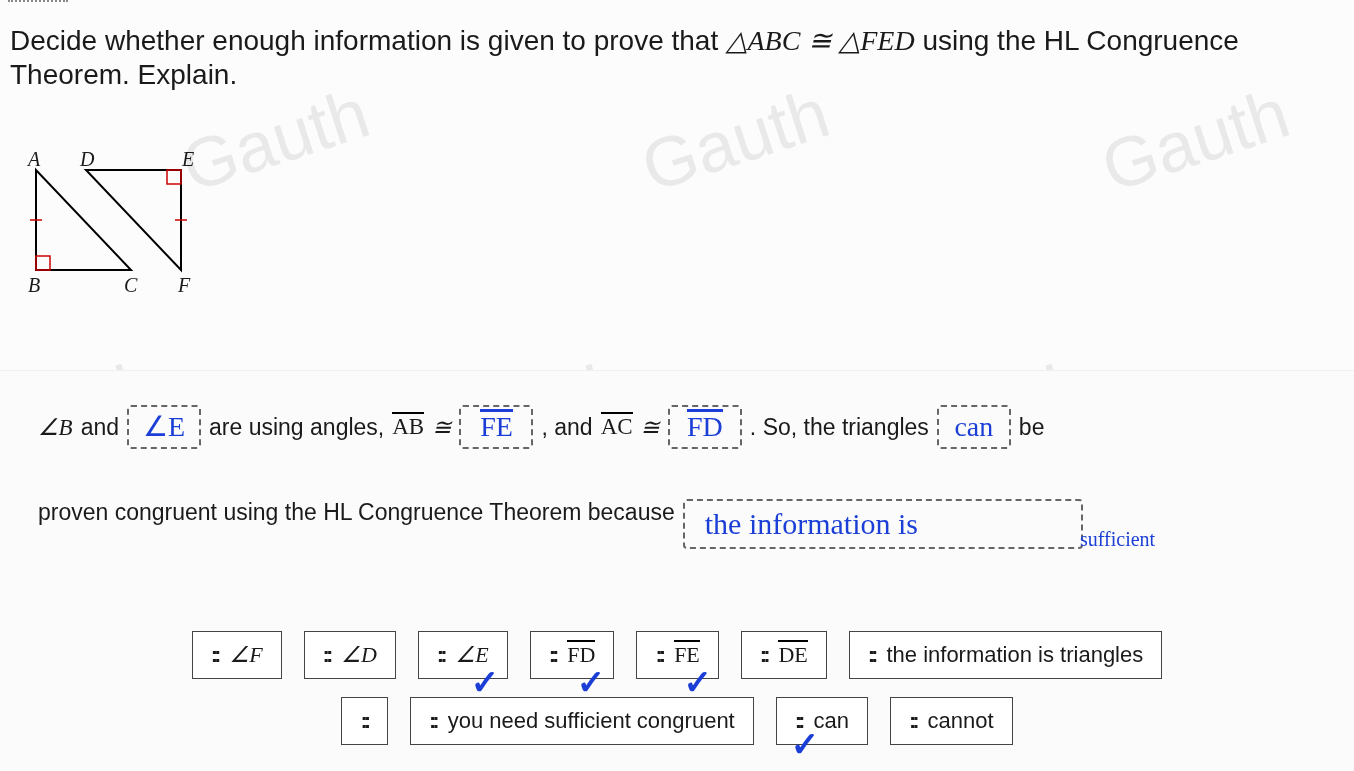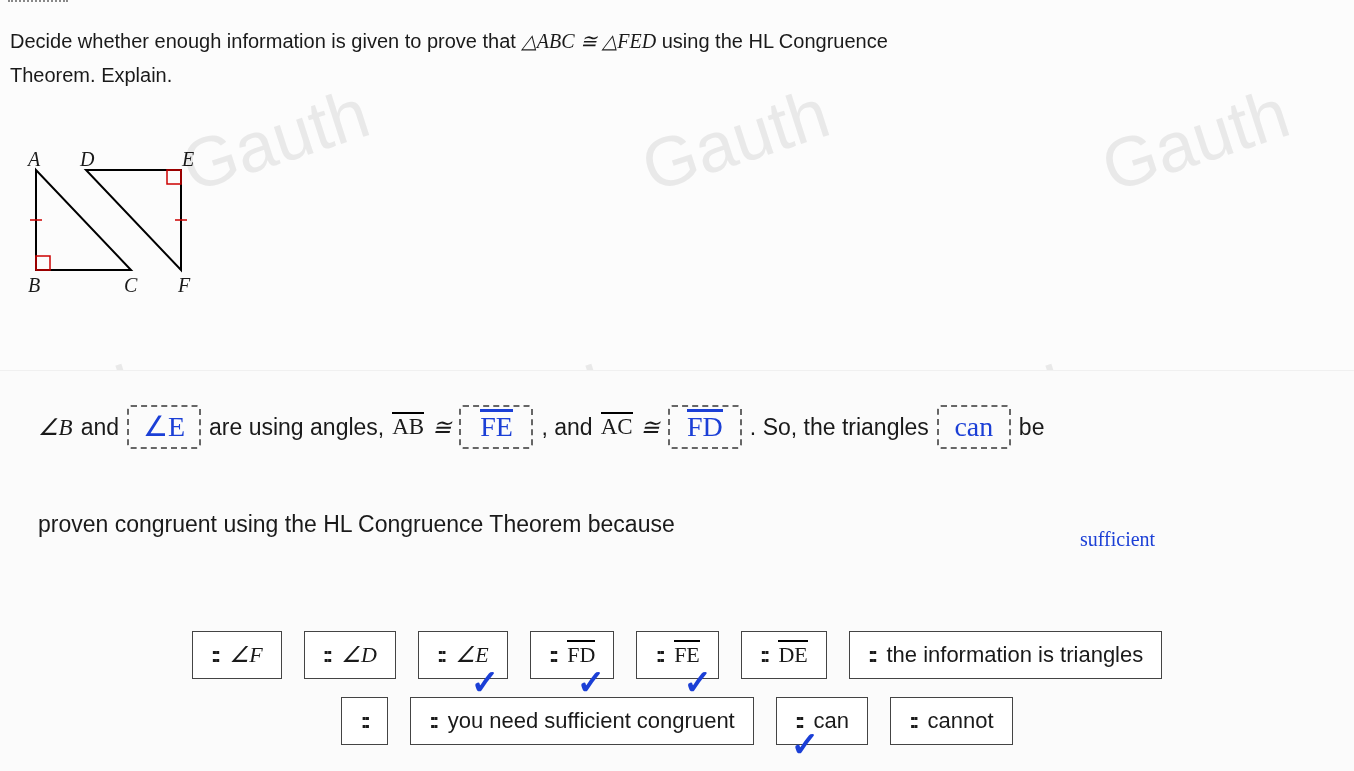--- a/index.html
+++ b/index.html
@@ -1,36 +1,36 @@
 <!DOCTYPE html>
 <html><head>
 <meta charset="utf-8">
 <style>
 html,body{margin:0;padding:0;width:1354px;height:771px;background:#fcfcfc;font-family:Arial,Helvetica,sans-serif;color:#1a1a1a;overflow:hidden}
 .page{position:relative;width:1354px;height:771px}
 .dotted-top{position:absolute;top:0;left:8px;width:60px;border-top:2px dotted #888}
-.prompt{position:absolute;top:24px;left:10px;width:1320px;font-size:20px;line-height:34px}
+.prompt{position:absolute;top:24px;left:10px;width:1320px;font-size:28px;line-height:34px}
 .math{font-family:"Times New Roman",Times,serif;font-style:italic}
 .tri-wrap{position:absolute;top:150px;left:16px}
 .vlabel{font-family:"Times New Roman",Times,serif;font-style:italic;font-size:20px;position:absolute}
 .watermark{position:absolute;color:#e9e9e9;font-size:70px;font-weight:500;transform:rotate(-18deg);font-family:Arial,sans-serif;pointer-events:none;user-select:none}
 .wm1{top:100px;left:180px}
 .wm2{top:100px;left:640px}
 .wm3{top:100px;left:1100px}
 .wm4{top:370px;left:-30px}
 .wm5{top:370px;left:440px}
 .wm6{top:370px;left:900px}
 .wm7{top:640px;left:-30px}
 .wm8{top:640px;left:440px}
 .wm9{top:640px;left:900px}
 .wm10{top:640px;left:1260px}
 .answer-area{position:absolute;top:370px;left:0;width:1354px;height:400px;background:#fbfbfb;border-top:1px solid #f0f0f0}
 .line1{position:absolute;top:34px;left:38px;width:1300px;font-size:23px;display:flex;align-items:center;flex-wrap:nowrap}
 .line1 > *{margin-right:8px}
-.line2{position:absolute;top:140px;left:38px;width:1300px;font-size:23px;display:flex;align-items:flex-start}
+.line2{position:absolute;top:128px;left:38px;width:1300px;font-size:23px;display:flex;align-items:flex-start}
 .line2 > *{margin-right:8px}
 .seg{font-family:"Times New Roman",Times,serif;position:relative;display:inline-block}
 .seg .bar{position:absolute;top:-2px;left:0;width:100%;border-top:2px solid #000}
 .dropzone{border:2px dashed #666;min-width:74px;height:44px;display:inline-flex;align-items:center;justify-content:center;padding:0 8px;border-radius:4px;box-sizing:border-box;position:relative}
 .dropzone.wide{min-width:400px;height:50px;justify-content:flex-start;padding-left:20px}
 .hand{font-family:"Segoe Script","Comic Sans MS",cursive;color:#1b3fd6;font-size:28px;font-weight:500;line-height:1}
 .hand.seghand{position:relative}
 .hand.seghand::before{content:"";position:absolute;top:-4px;left:0;width:100%;border-top:3px solid #1b3fd6}
 .hand-overflow{position:absolute;top:158px;left:1080px;white-space:nowrap}
 .tiles{position:absolute;top:260px;left:0;width:1354px;display:flex;flex-direction:column;align-items:center;gap:18px}
@@ -111,20 +111,23 @@
     </span>
     <span>. So, the triangles </span>
     <span class="dropzone">
       <span class="hand">can</span>
     </span>
     <span> be</span>
   </div>
 
   <div class="line2">
     <span>proven congruent using the HL Congruence Theorem because</span>
+    <span class="dropzone wide">
+      <span class="hand" style="font-size:30px">the information is</span>
+    </span>
   </div>
   <span class="hand hand-overflow" style="font-size:20px">sufficient</span>
 
   <div class="tiles">
     <div class="tile-row">
       <div class="tile">
             <span class="dots">::</span>
             <span class="math">∠F</span>
           </div>
       <div class="tile">

